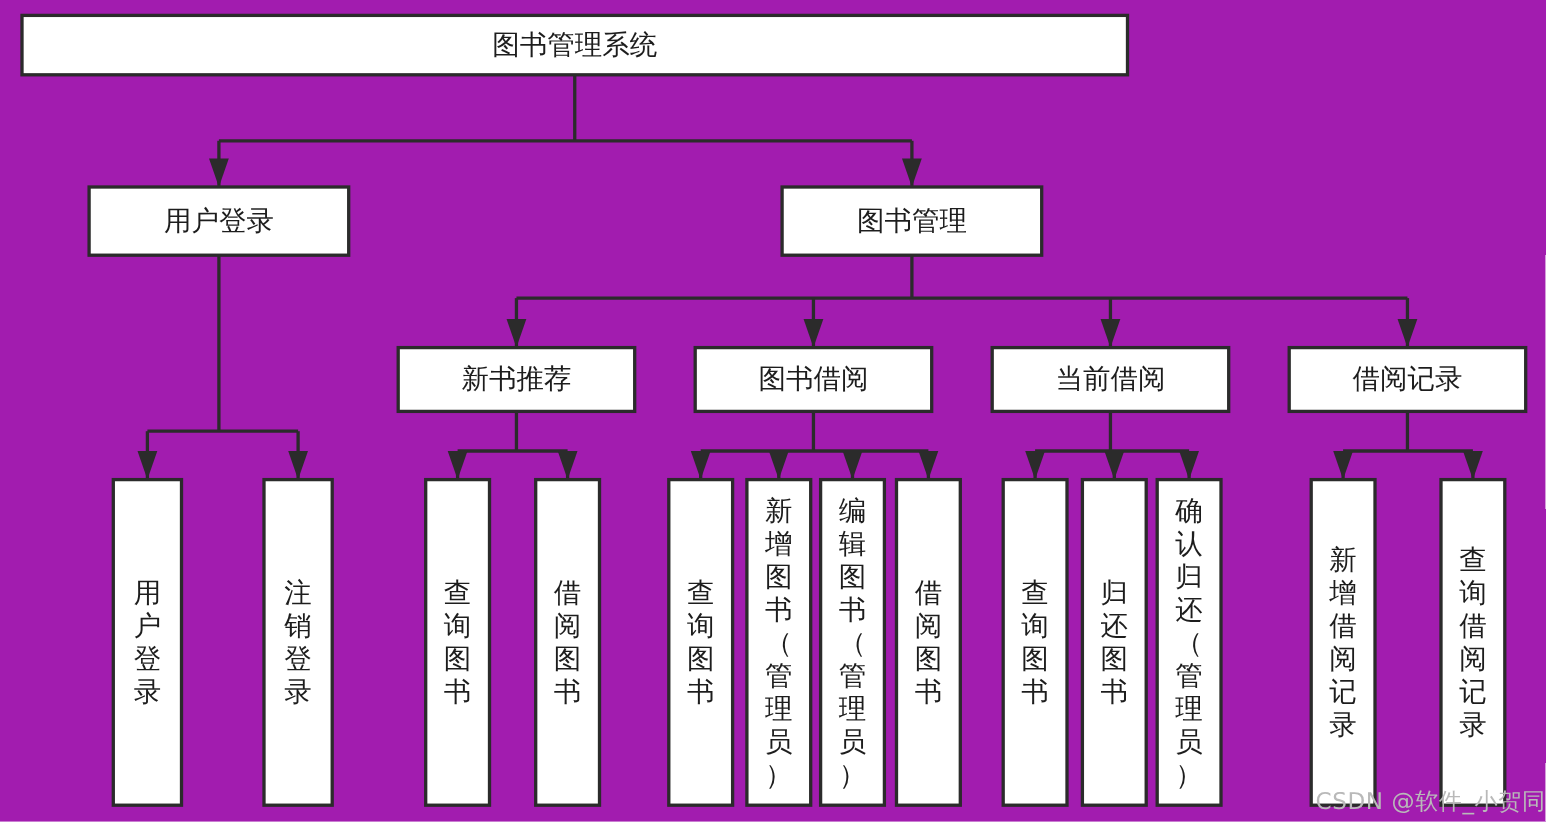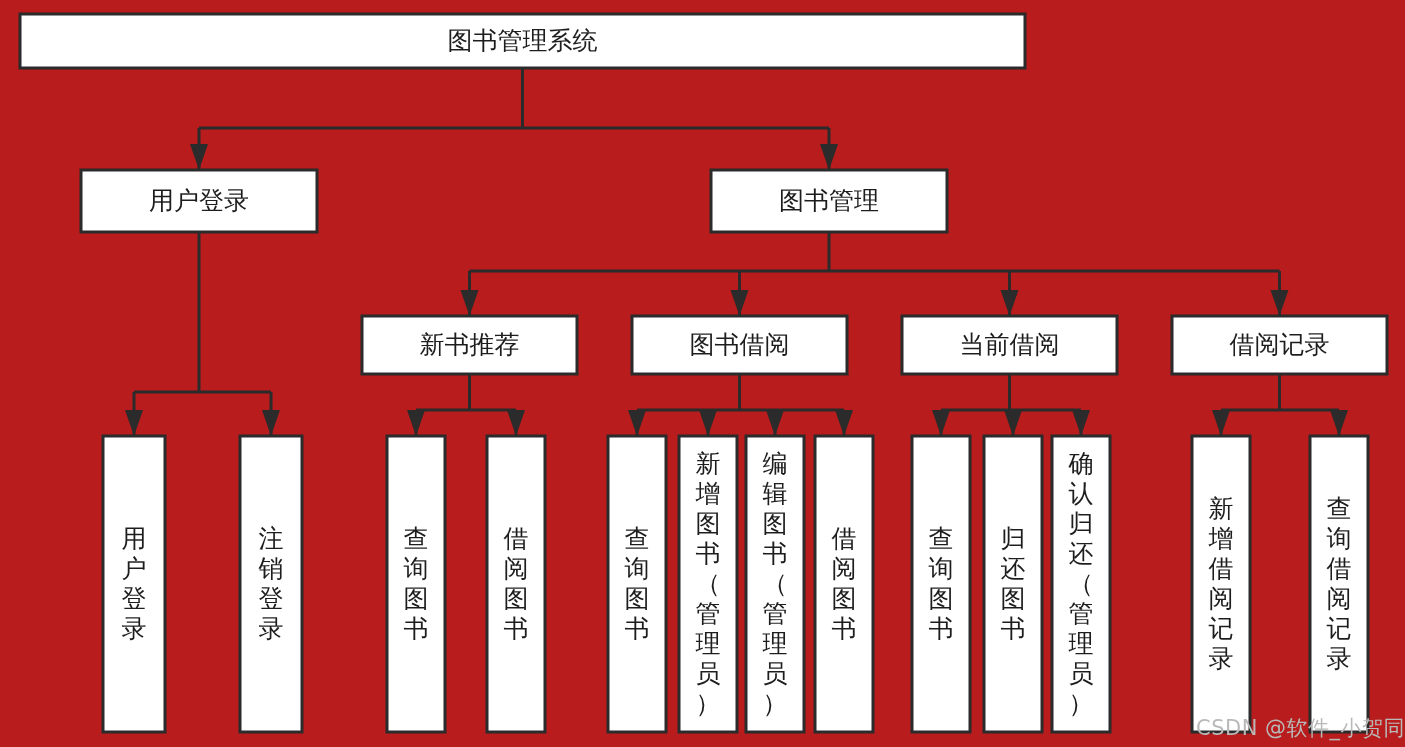--- a/index.html
+++ b/index.html
@@ -7,21 +7,21 @@
     padding: 0;
     background: #ffffff;
   }
   body {
     font-family: "DejaVu Sans", "Liberation Sans", sans-serif;
   }
   #stage {
     position: relative;
     width: 1405px;
     height: 747px;
-    background: #b91c1c;
+    background: #a21caf;
     overflow: hidden;
   }
   #diagram {
     position: absolute;
     left: 0;
     top: 0;
     width: 1405px;
     height: 747px;
   }
   .node-box {

